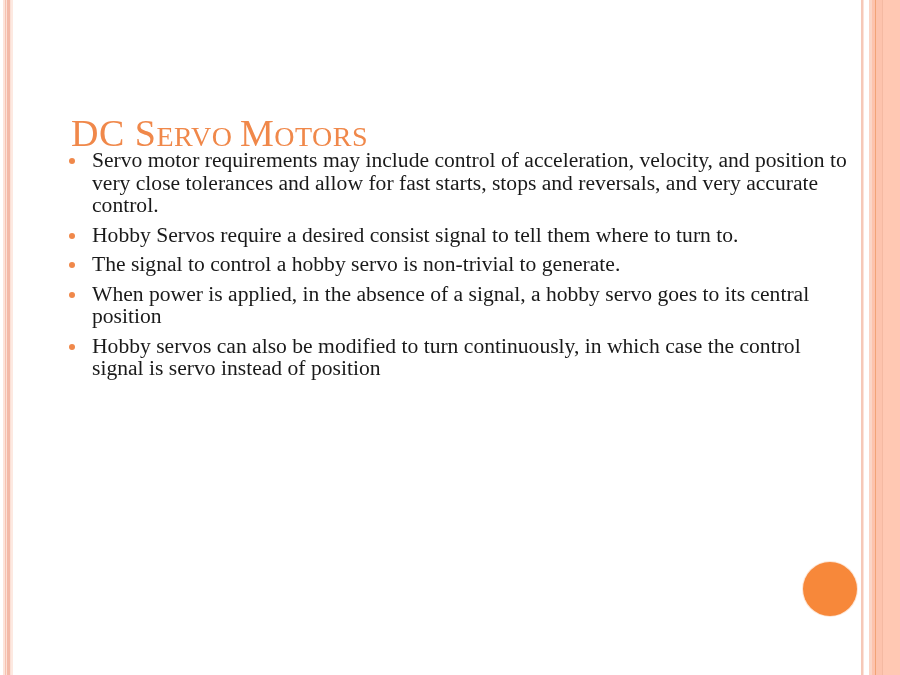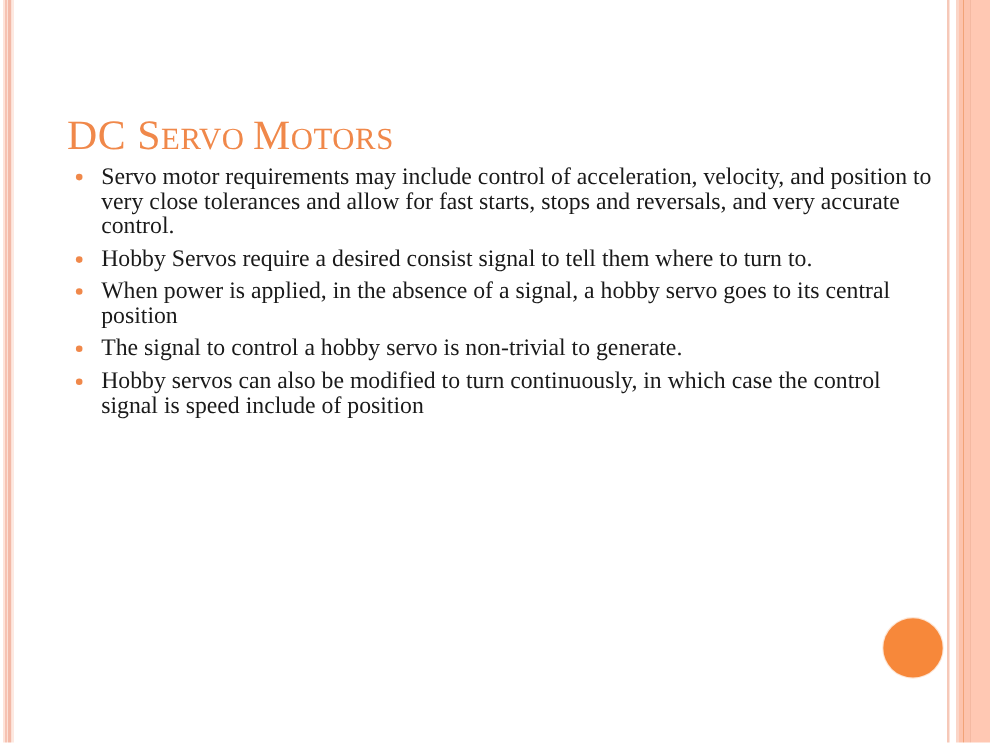--- a/index.html
+++ b/index.html
@@ -45,21 +45,21 @@
         #fdc3ad 12px, #fdc3ad 15px,
         #f2a377 15px, #f2a377 16px,
         #fdc3ad 16px, #fdc3ad 22px,
         #f4b9a2 22px, #f4b9a2 23px,
         #ffc8b3 23px, #ffc8b3 40px);
   }
   .title {
     position: absolute;
     left: 55px;
     top: 95px;
-    margin: 6px;
+    margin: 16px;
     font-family: "Liberation Serif", "DejaVu Serif", serif;
     font-weight: normal;
     font-size: 38px;
     color: #f0884a;
     letter-spacing: 0.5px;
     white-space: nowrap;
   }
   .title .sc {
     font-size: 28px;
   }
@@ -115,25 +115,25 @@
   <li class="bullet-item">
     <span class="bullet-dot"></span>
     <span>Servo motor requirements may include control of acceleration, velocity, and position to very close tolerances and allow for fast starts, stops and reversals, and very accurate control.</span>
   </li>
   <li class="bullet-item">
     <span class="bullet-dot"></span>
     <span>Hobby Servos require a desired consist signal to tell them where to turn to.</span>
   </li>
   <li class="bullet-item">
     <span class="bullet-dot"></span>
+    <span>The signal to control a hobby servo is non-trivial to generate.</span>
+  </li>
+  <li class="bullet-item">
+    <span class="bullet-dot"></span>
     <span>When power is applied, in the absence of a signal, a hobby servo goes to its central position</span>
   </li>
   <li class="bullet-item">
     <span class="bullet-dot"></span>
-    <span>The signal to control a hobby servo is non-trivial to generate.</span>
-  </li>
-  <li class="bullet-item">
-    <span class="bullet-dot"></span>
-    <span>Hobby servos can also be modified to turn continuously, in which case the control signal is speed include of position</span>
+    <span>Hobby servos can also be modified to turn continuously, in which case the control signal is servo instead of position</span>
   </li>
 </ul>
 
 <div class="orange-circle"></div>
 
 </body></html>

